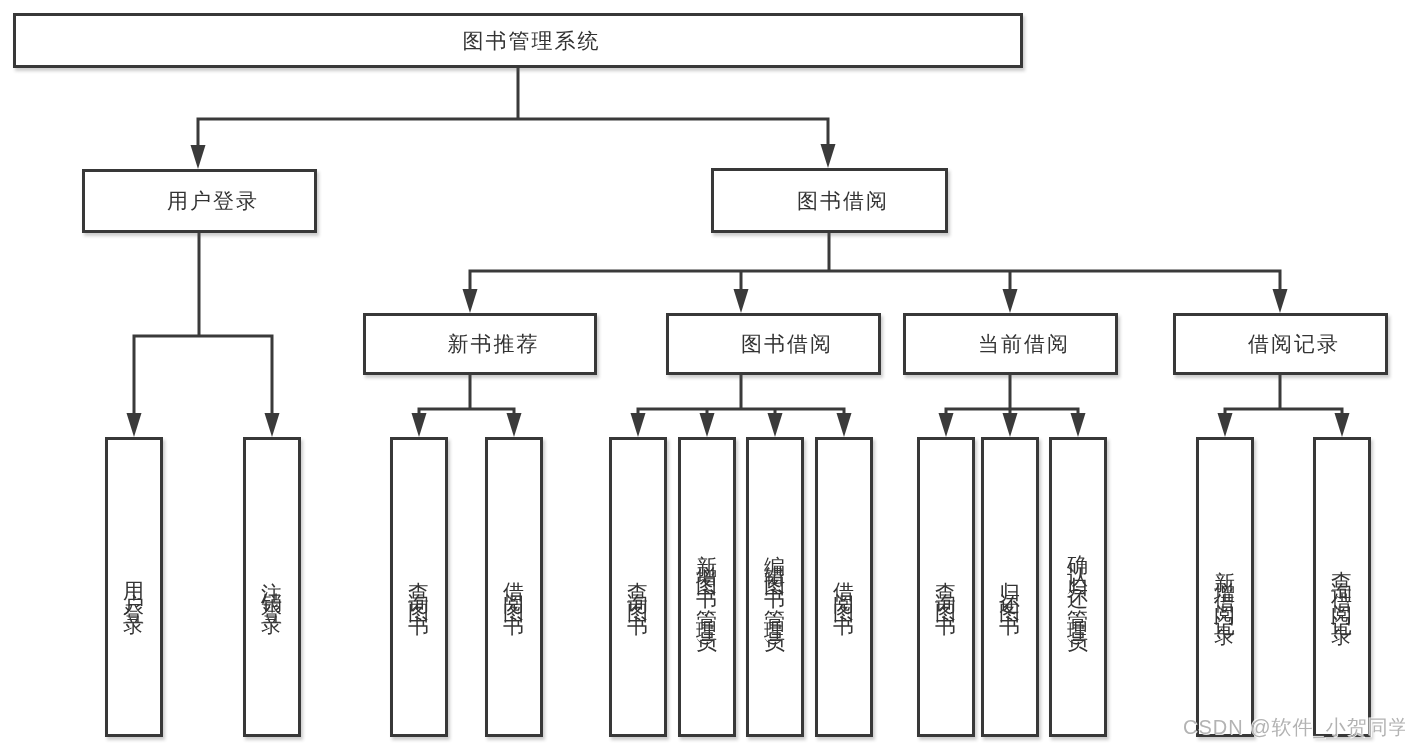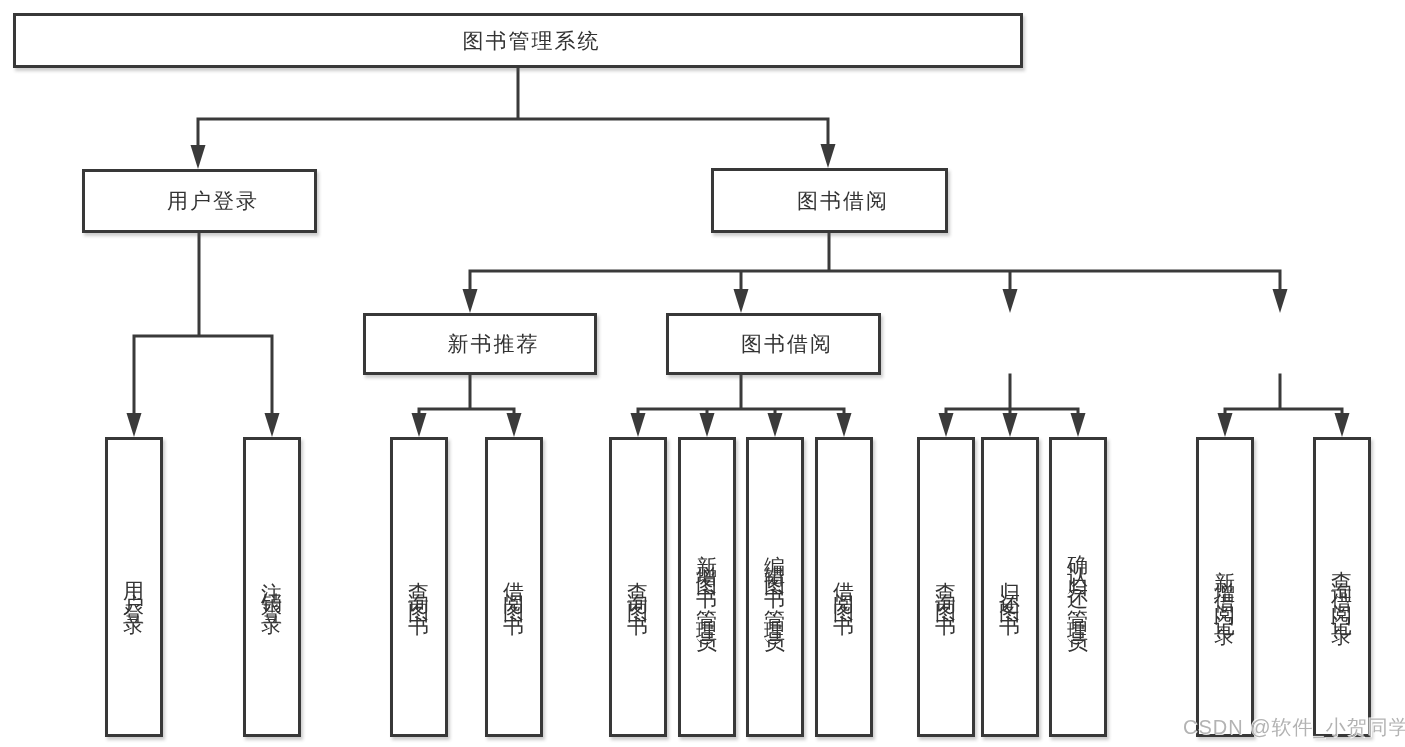--- a/index.html
+++ b/index.html
@@ -115,20 +115,26 @@
   <div class="hbox" style="left:711px;top:168px;width:237px;height:65px">
     <span class="lbl">图书借阅</span>
   </div>
 
   <div class="hbox" style="left:363px;top:313px;width:234px;height:62px">
     <span class="lbl">新书推荐</span>
   </div>
   <div class="hbox" style="left:666px;top:313px;width:215px;height:62px">
     <span class="lbl">图书借阅</span>
   </div>
+  <div class="hbox" style="left:903px;top:313px;width:215px;height:62px">
+    <span class="lbl">当前借阅</span>
+  </div>
+  <div class="hbox" style="left:1173px;top:313px;width:215px;height:62px">
+    <span class="lbl">借阅记录</span>
+  </div>
 
   <div class="vbox" style="left:105px">
     <span class="vlbl">用户登录</span>
   </div>
   <div class="vbox" style="left:243px">
     <span class="vlbl">注销登录</span>
   </div>
 
   <div class="vbox" style="left:390px">
     <span class="vlbl">查询图书</span>

